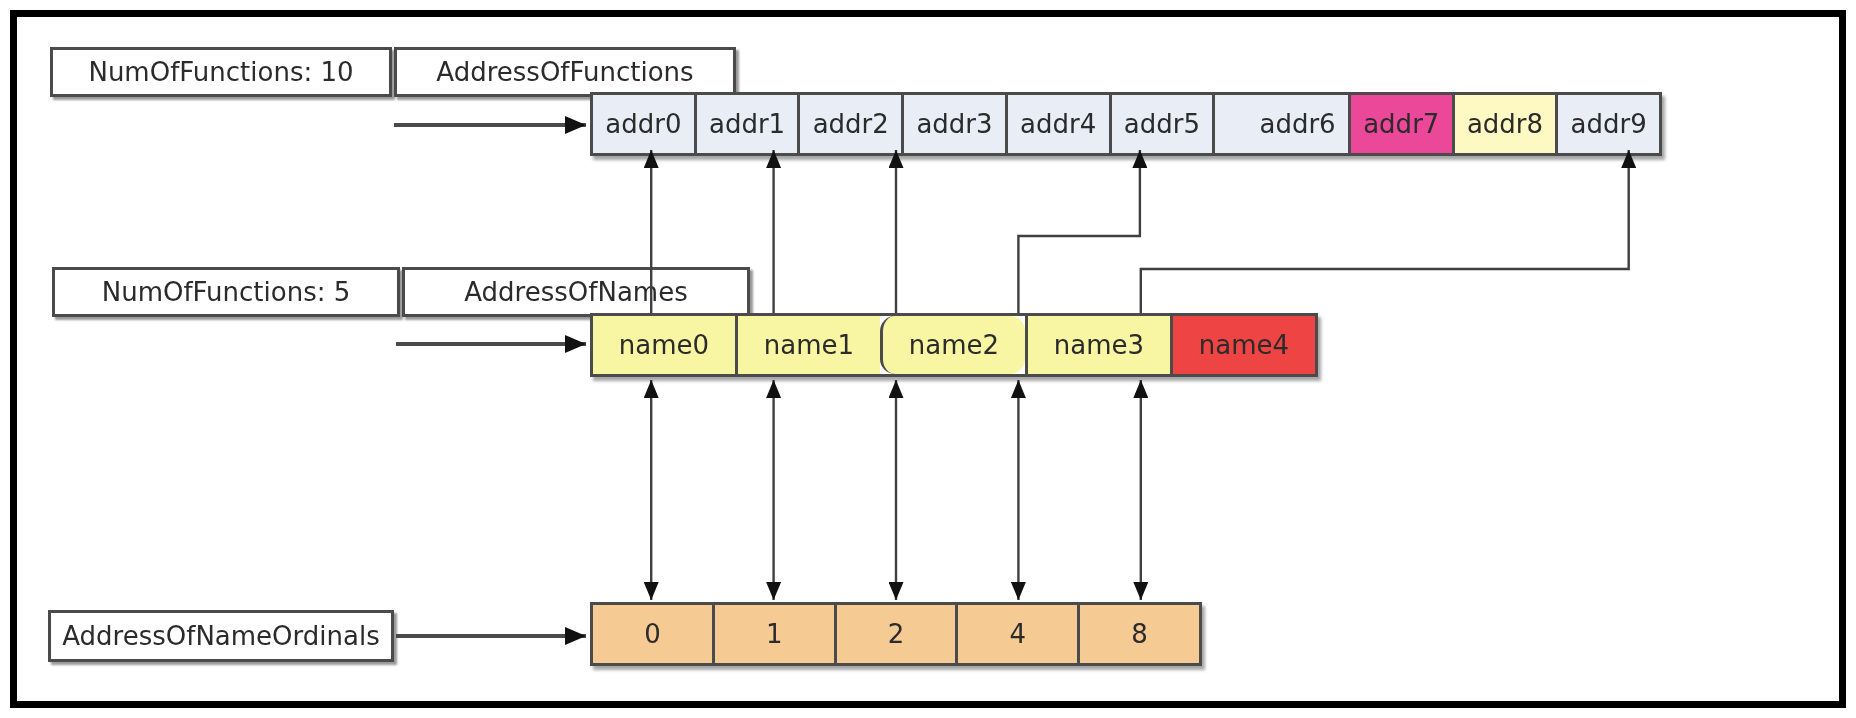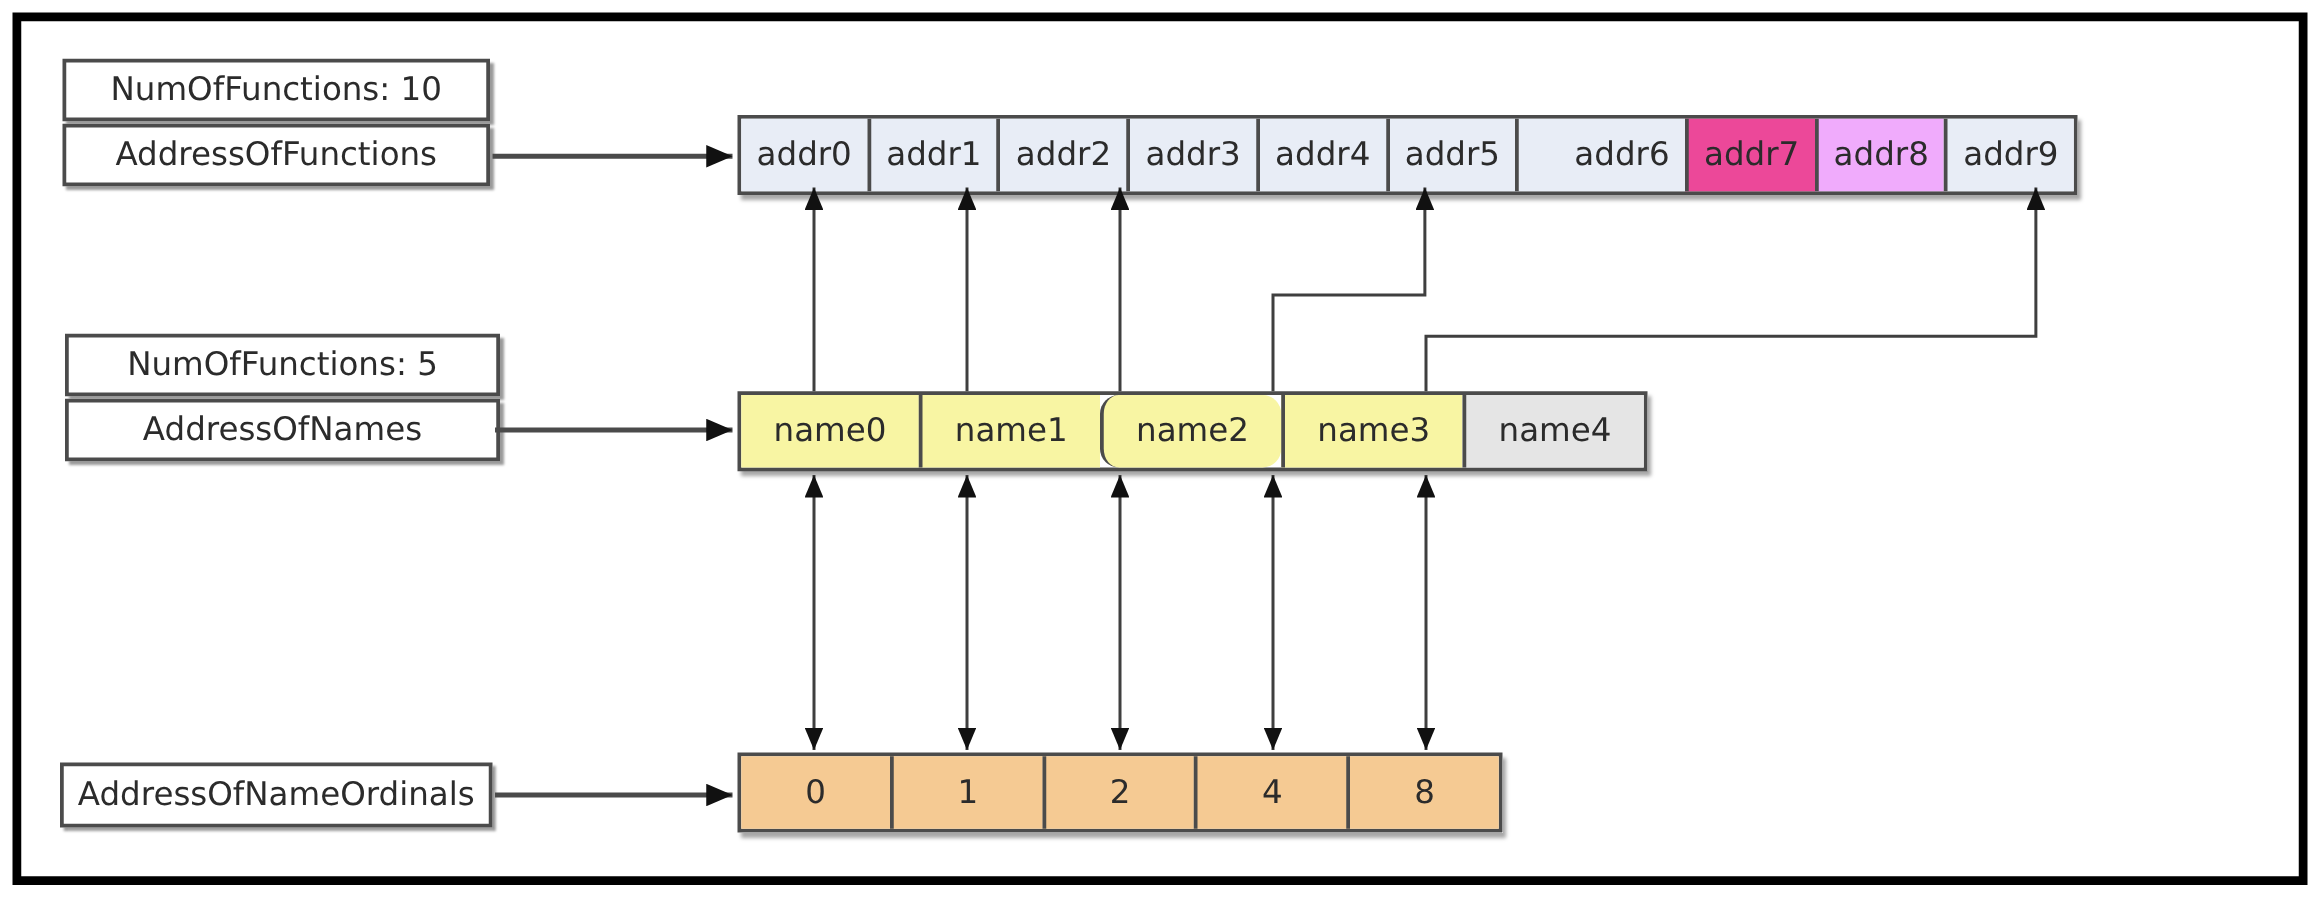--- a/index.html
+++ b/index.html
@@ -19,21 +19,21 @@
   .arr-row .cell{
     flex:1 1 0;display:flex;align-items:center;justify-content:center;
     border-left:3px solid #4b4b4b;font-size:26px;color:#2b2b2b;
     box-sizing:border-box;white-space:nowrap;
   }
   .arr-row .cell:first-child{border-left:none;}
   #row-addr{left:590px;top:92px;width:1072px;height:64px;}
   #row-name{left:590px;top:313px;width:728px;height:64px;}
   #row-ord{left:590px;top:602px;width:612px;height:64px;}
   
-  .lbox{position:absolute;display:flex;flex-direction:column;gap:2px;}
+  .lbox{position:absolute;display:flex;flex-direction:row;gap:2px;}
   .lbox .lrow{
     box-sizing:border-box;background:#ffffff;border:3px solid #4b4b4b;
     display:flex;align-items:center;justify-content:center;
     font-size:26px;color:#2b2b2b;box-shadow:3px 3px 2px rgba(0,0,0,0.40);
     white-space:nowrap;
   }
   #box-functions{left:50px;top:47px;}
   #box-functions .lrow{width:342px;height:50px;}
   #box-names{left:52px;top:267px;}
   #box-names .lrow{width:348px;height:50px;}
@@ -64,29 +64,29 @@
 
   <div class="arr-row" id="row-addr">
       <div class="cell" style="background: rgb(232, 237, 246);">addr0</div>
       <div class="cell" style="background: rgb(232, 237, 246);">addr1</div>
       <div class="cell" style="background: rgb(232, 237, 246);">addr2</div>
       <div class="cell" style="background: rgb(232, 237, 246);">addr3</div>
       <div class="cell" style="background: rgb(232, 237, 246);">addr4</div>
       <div class="cell" style="background: rgb(232, 237, 246);">addr5</div>
       <div class="cell" style="background: rgb(232, 237, 246); padding-left: 32px;">addr6</div>
       <div class="cell" style="background: #ec4899;">addr7</div>
-      <div class="cell" style="background: #f0abfc;">addr8</div>
+      <div class="cell" style="background: #fef9c3;">addr8</div>
       <div class="cell" style="background: rgb(232, 237, 246);">addr9</div>
     </div>
   <div class="arr-row" id="row-name">
       <div class="cell" style="background: rgb(248, 245, 163);">name0</div>
       <div class="cell" style="background: rgb(248, 245, 163);">name1</div>
       <div class="cell" style="background: rgb(248, 245, 163); border-radius: 15px;">name2</div>
       <div class="cell" style="background: rgb(248, 245, 163);">name3</div>
-      <div class="cell" style="background: #e5e5e5;">name4</div>
+      <div class="cell" style="background: #ef4444;">name4</div>
     </div>
   <div class="arr-row" id="row-ord">
       <div class="cell" style="background: rgb(245, 202, 147);">0</div>
       <div class="cell" style="background: rgb(245, 202, 147);">1</div>
       <div class="cell" style="background: rgb(245, 202, 147);">2</div>
       <div class="cell" style="background: rgb(245, 202, 147);">4</div>
       <div class="cell" style="background: rgb(245, 202, 147);">8</div>
     </div>
 
   <svg id="arrows" viewBox="0 0 1856 718">

